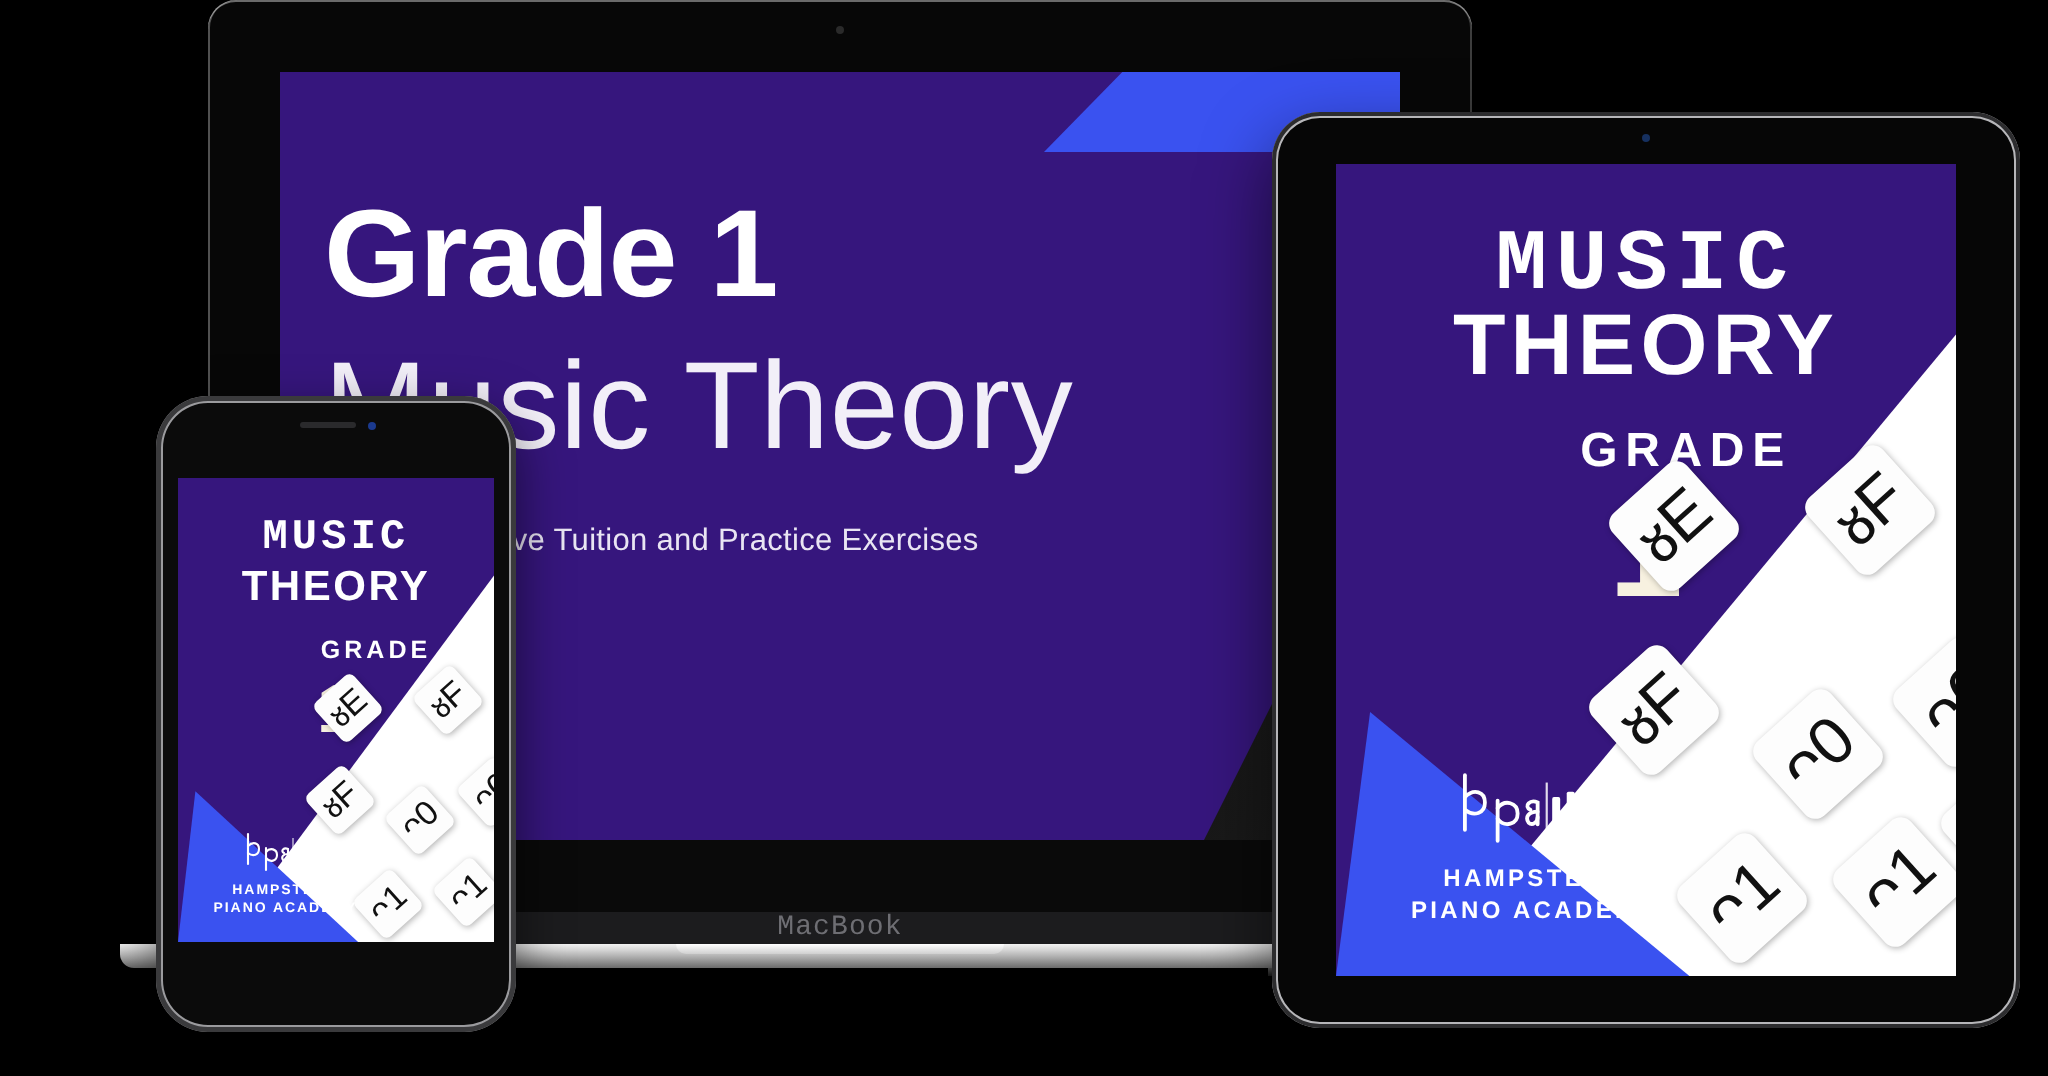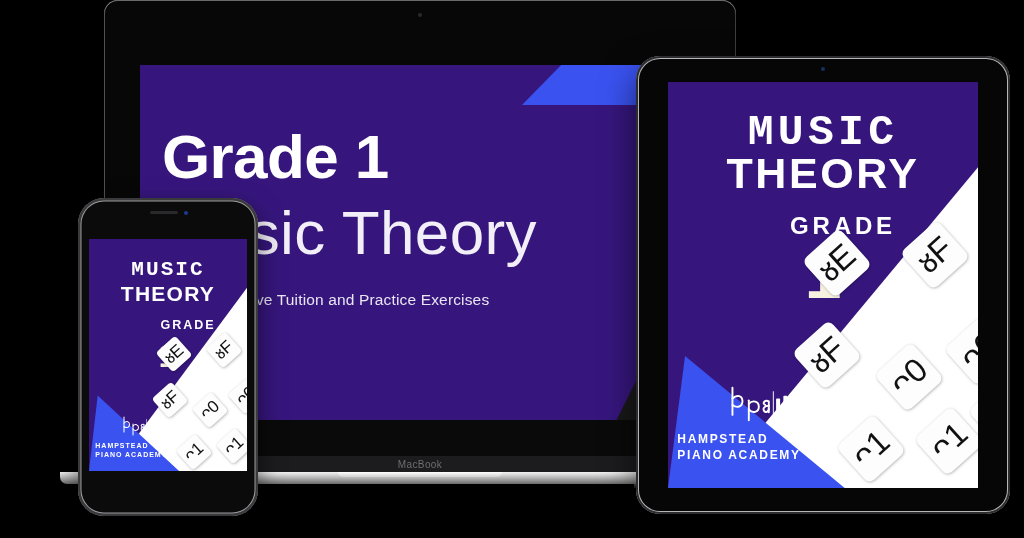--- a/index.html
+++ b/index.html
@@ -61,21 +61,21 @@
     position: absolute;
     background: #fdfdfd;
     border-radius: 14%;
     box-shadow: 0 1px 3px rgba(0,0,0,.30);
     display: flex; align-items: center; justify-content: center;
     color: #111;
     overflow: hidden;
   }
   .notecard span { line-height: 1; transform: translateY(-4%); }
   
-  .logo-wrap { position: absolute; text-align: left; color: #fff; }
+  .logo-wrap { position: absolute; text-align: center; color: #fff; }
   .logo-mark { display: block; margin: 0 auto; }
   .logo-name {
     font-weight: 700; color: #fff;
     letter-spacing: .14em; line-height: 1.35;
   }
 
   
   #macbook { position: absolute; left: 104px; top: 0px; width: 632px; height: 500px; }
   #mb-lid {
     position: absolute; left: 0; top: 0; width: 632px; height: 456px;
@@ -85,21 +85,21 @@
                 inset -1px 0 0 rgba(255,255,255,.22),
                 inset 0 1px 0 rgba(255,255,255,.40);
   }
   #mb-cam {
     position: absolute; left: 50%; top: 13px;
     width: 4px; height: 4px; margin-left: -2px;
     border-radius: 50%; background: #2a2a2a;
   }
   #mb-screen {
     position: absolute; left: 36px; top: 36px; width: 560px; height: 384px;
-    overflow: hidden; background: #a16207; margin-top: 29px;
+    overflow: hidden; background: #a16207;
   }
   #mb-photo {
     position: absolute; inset: 0;
     background:
       radial-gradient(ellipse 40% 30% at 76% 42%, #f0c8a8 0%, #e0b192 55%, rgba(224,177,146,0) 72%),
       radial-gradient(ellipse 46% 34% at 66% 92%, #121212 0%, #1b1b1b 60%, rgba(20,20,20,0) 78%),
       linear-gradient(160deg, #d8d2ca 0%, #b9b2a9 38%, #5c5550 62%, #1a1a1a 100%);
   }
   #mb-purple {
     position: absolute; inset: 0;
@@ -126,21 +126,21 @@
   }
   #mb-chinbar {
     position: absolute; left: 0; top: 420px; width: 632px; height: 36px;
     background: #0a0a0a;
     border-radius: 0 0 3px 3px;
   }
   #mb-logo {
     position: absolute; left: 0; right: 0; top: 456px;
     height: 16px; background: #1c1c1e;
     display: flex; align-items: center; justify-content: center;
-    color: #6e6e73; font-size: 10px; letter-spacing: .04em;
+    color: #6e6e73; font-size: 14px; letter-spacing: .04em; font-family: Liberation Mono, monospace;
   }
   #mb-base {
     position: absolute; left: -44px; top: 472px; width: 720px; height: 12px;
     background: linear-gradient(180deg,#f2f2f2 0%, #d9d9d9 22%, #a8a8a8 58%, #6b6b6b 100%);
     border-radius: 0 0 7px 7px;
   }
   #mb-notch {
     position: absolute; left: 50%; top: 472px; margin-left: -82px;
     width: 164px; height: 5px;
     background: linear-gradient(180deg,#ffffff,#cfcfcf);

